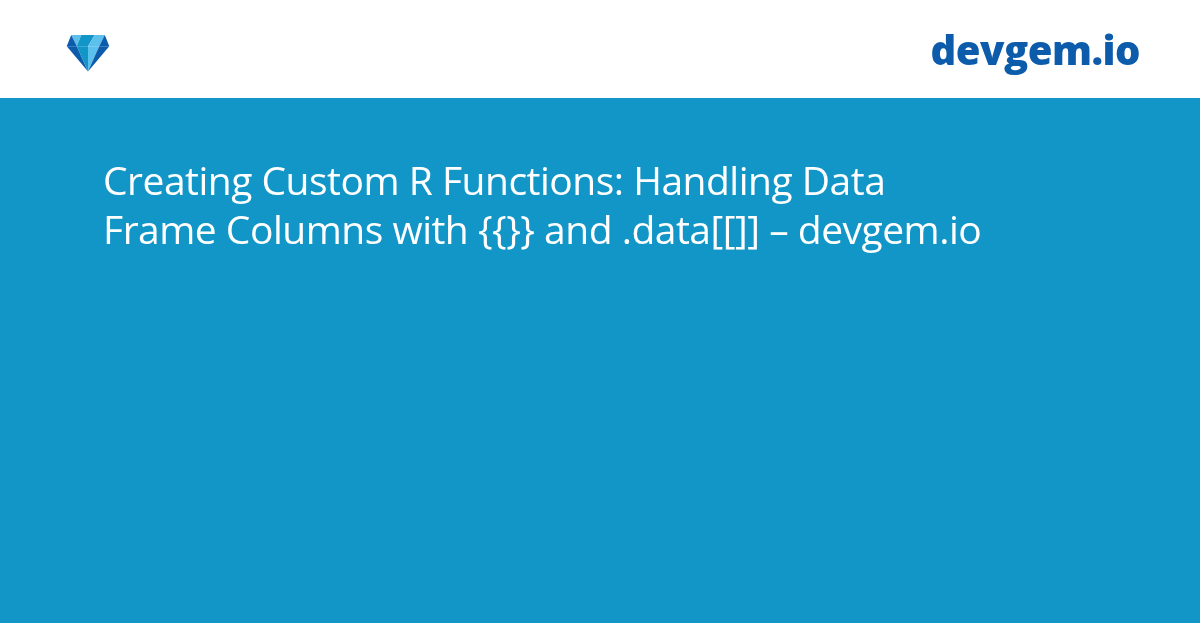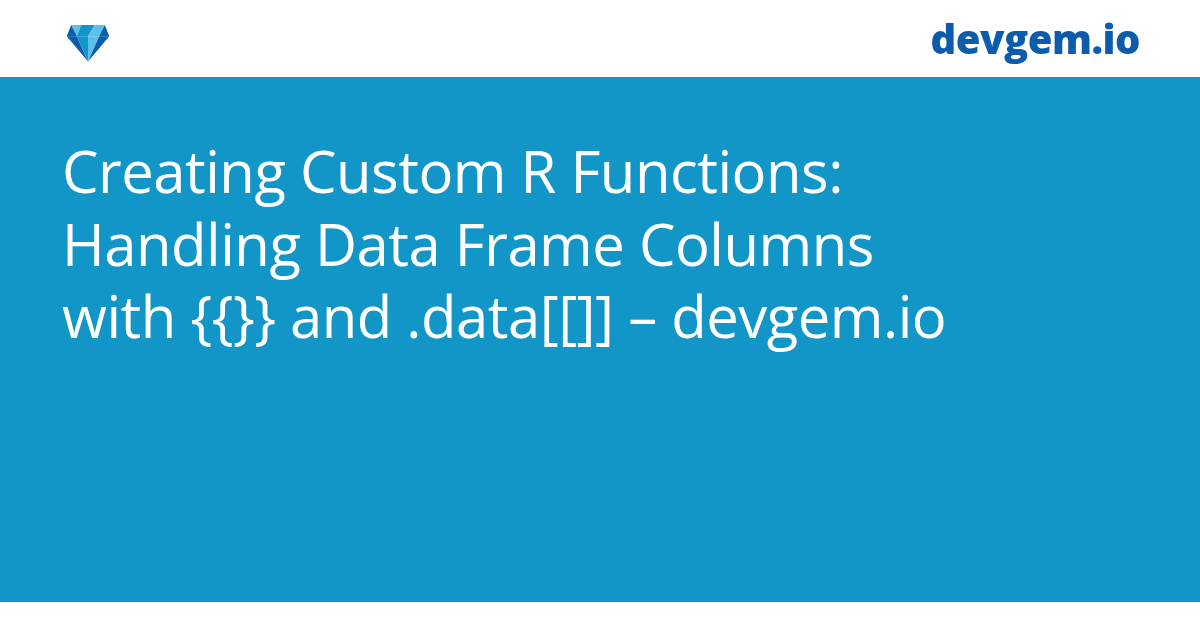--- a/index.html
+++ b/index.html
@@ -7,21 +7,21 @@
       padding: 0;
       box-sizing: border-box;
     }
     body {
       width: 1200px;
       height: 630px;
       font-family: 'Segoe UI', 'Open Sans', -apple-system, BlinkMacSystemFont, sans-serif;
       overflow: hidden;
     }
     .header {
-      height: 77px;
+      height: 98px;
       background: #ffffff;
       display: flex;
       align-items: center;
       justify-content: space-between;
       padding: 0 60px;
     }
     .logo-icon {
       width: 56px;
       height: 56px;
     }
@@ -32,26 +32,27 @@
       letter-spacing: -0.5px;
     }
     .content {
       height: 525px;
       background: #1296c7;
       padding: 58px 62px;
       display: flex;
       align-items: flex-start;
     }
     .title {
-      font-size: 58px;
+      font-size: 39px;
       font-weight: 400;
       color: #ffffff;
       line-height: 1.25;
       letter-spacing: -0.5px;
       max-width: 900px;
+      margin-left: 41px;
     }
   </style>
 </head>
 <body>
 
 <div class="header">
   <span class="logo-icon">
     <svg viewBox="0 0 100 100" width="56" height="56">
       <polygon points="20,25 38,25 30,45" fill="#5bc0eb"></polygon>
       <polygon points="38,25 62,25 50,45 30,45" fill="#1296c7"></polygon>

